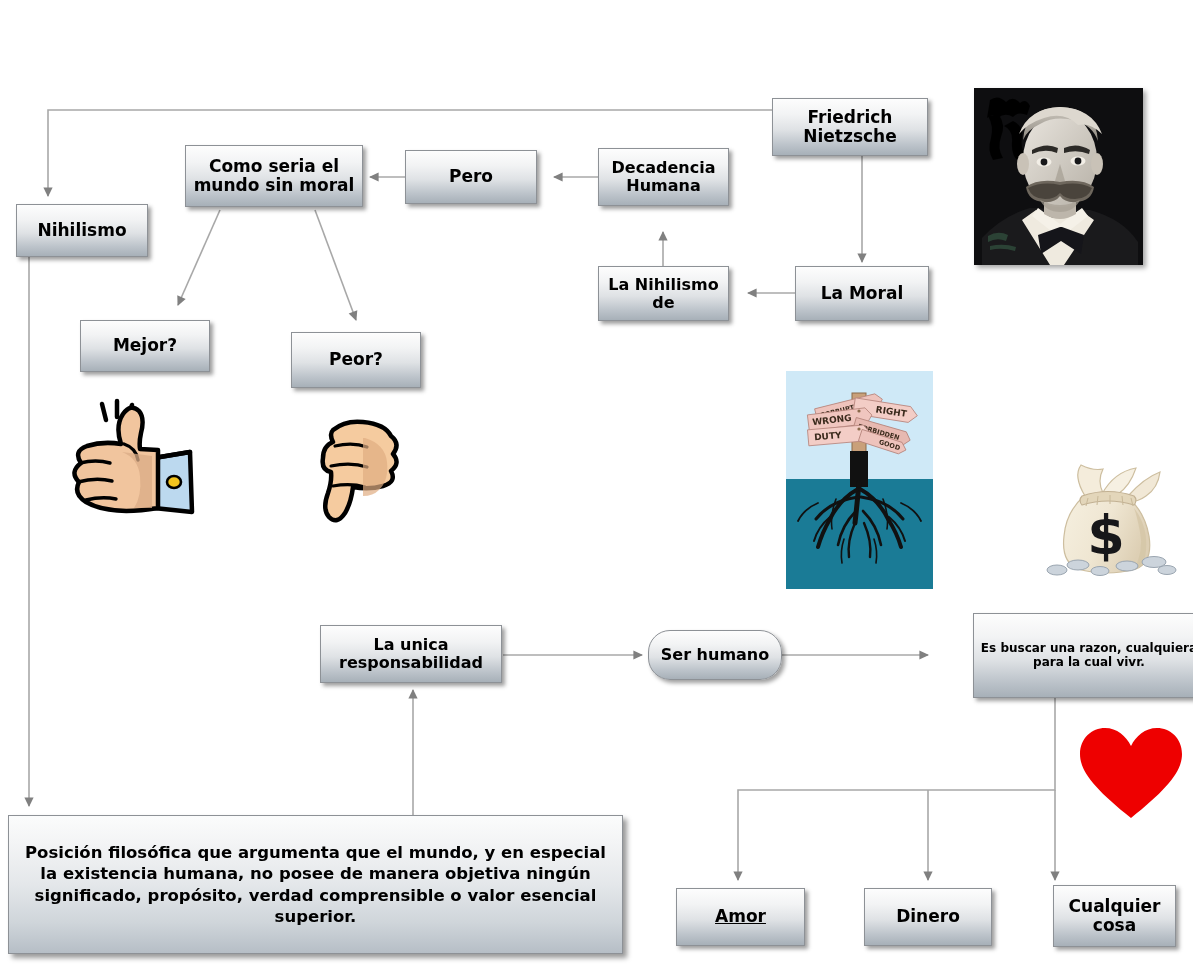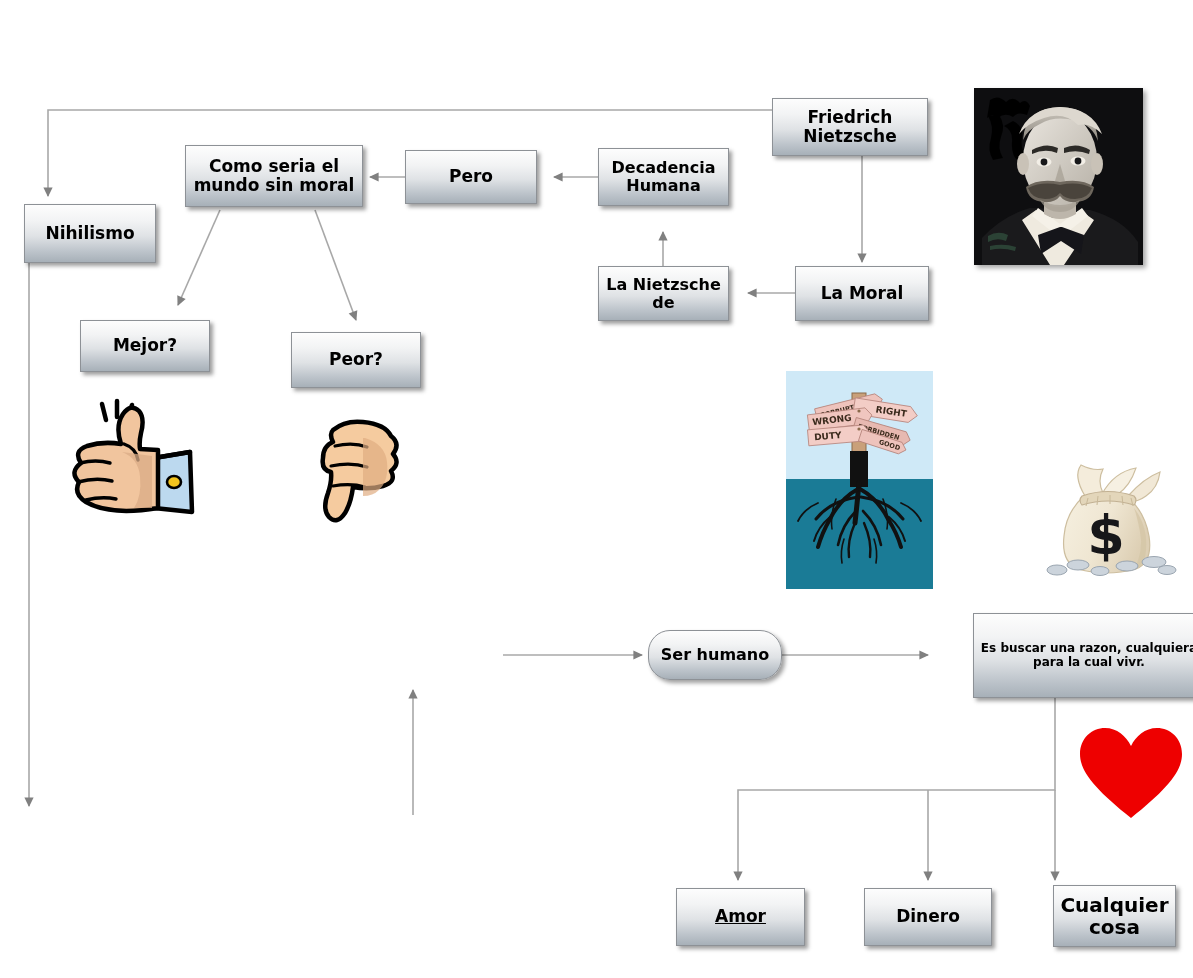--- a/index.html
+++ b/index.html
@@ -100,61 +100,67 @@
   </div>
 
   <div class="node" style="left:405px;top:150px;width:132px;height:54px;font-size:17px;">
     <span>Pero</span>
   </div>
 
   <div class="node" style="left:185px;top:145px;width:178px;height:62px;font-size:17px;">
     <span>Como seria el mundo sin moral</span>
   </div>
 
-  <div class="node" style="left:24px;top:204px;width:132px;height:59px;font-size:17px;">
+  <div class="node" style="left:16px;top:204px;width:132px;height:53px;font-size:17px;">
     <span>Nihilismo</span>
   </div>
 
   <div class="node" style="left:598px;top:266px;width:131px;height:55px;font-size:16px;">
-    <span>La Nietzsche de</span>
+    <span>La Nihilismo de</span>
   </div>
 
   <div class="node" style="left:80px;top:320px;width:130px;height:52px;font-size:17px;">
     <span>Mejor?</span>
   </div>
 
   <div class="node" style="left:795px;top:266px;width:134px;height:55px;font-size:17px;">
     <span>La Moral</span>
   </div>
 
   <div class="node" style="left:291px;top:332px;width:130px;height:56px;font-size:17px;">
     <span>Peor?</span>
   </div>
 
+  <div class="node" style="left:320px;top:625px;width:182px;height:58px;font-size:16px;">
+    <span>La unica responsabilidad</span>
+  </div>
 
   <div class="node" style="left:648px;top:630px;width:134px;height:50px;font-size:16px;border-radius:22px;">
     <span>Ser humano</span>
   </div>
 
   <div class="node" style="left:938px;top:613px;width:232px;height:85px;font-size:12px;margin-left:35px;">
     <span>Es buscar una razon, cualquiera para la cual vivr.</span>
   </div>
 
   <div class="node" style="left:676px;top:888px;width:129px;height:58px;font-size:17px;text-decoration:underline;">
     <span>Amor</span>
   </div>
 
   <div class="node" style="left:864px;top:888px;width:128px;height:58px;font-size:17px;">
     <span>Dinero</span>
   </div>
 
-  <div class="node" style="left:1053px;top:885px;width:123px;height:62px;font-size:20px;">
+  <div class="node" style="left:1053px;top:885px;width:123px;height:62px;font-size:17px;">
     <span>Cualquier cosa</span>
   </div>
 
+  <div class="defbox" style="left:8px;top:815px;width:615px;height:139px;font-size:16.5px;">
+    <span>Posición filosófica que argumenta que el mundo, y en especial la existencia humana, no posee de manera objetiva ningún significado, propósito, verdad comprensible o valor esencial superior.</span>
+  </div>
 
   <div class="pic shadowed" style="left:974px;top:88px;width:169px;height:177px;background:#0d0d0f;">
     <svg viewBox="0 0 169 177" preserveAspectRatio="none" aria-hidden="true">
       <defs>
         <linearGradient id="skin" x1="0" y1="0" x2="1" y2="1">
           <stop offset="0" stop-color="#e9e5de"></stop>
             <stop offset="1" stop-color="#b6b0a6"></stop>
         </linearGradient>
         <linearGradient id="hairg" x1="0" y1="0" x2="0" y2="1">
           <stop offset="0" stop-color="#cfcac1"></stop>

